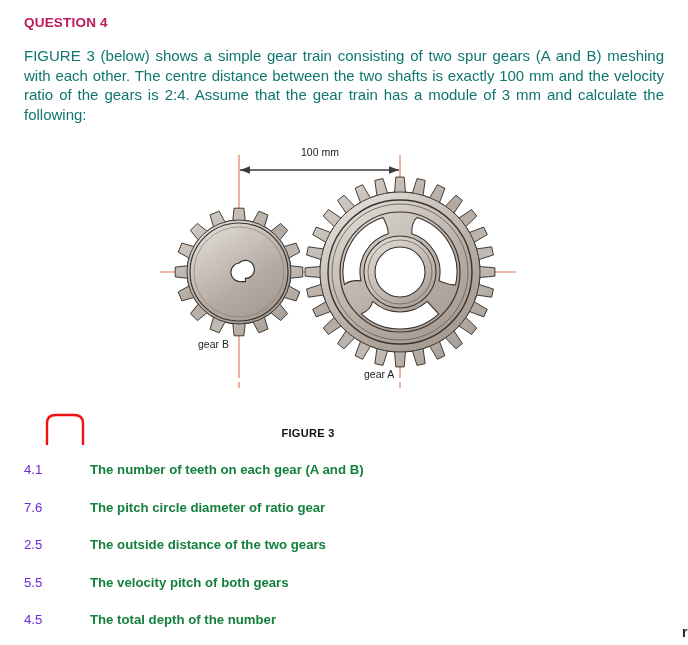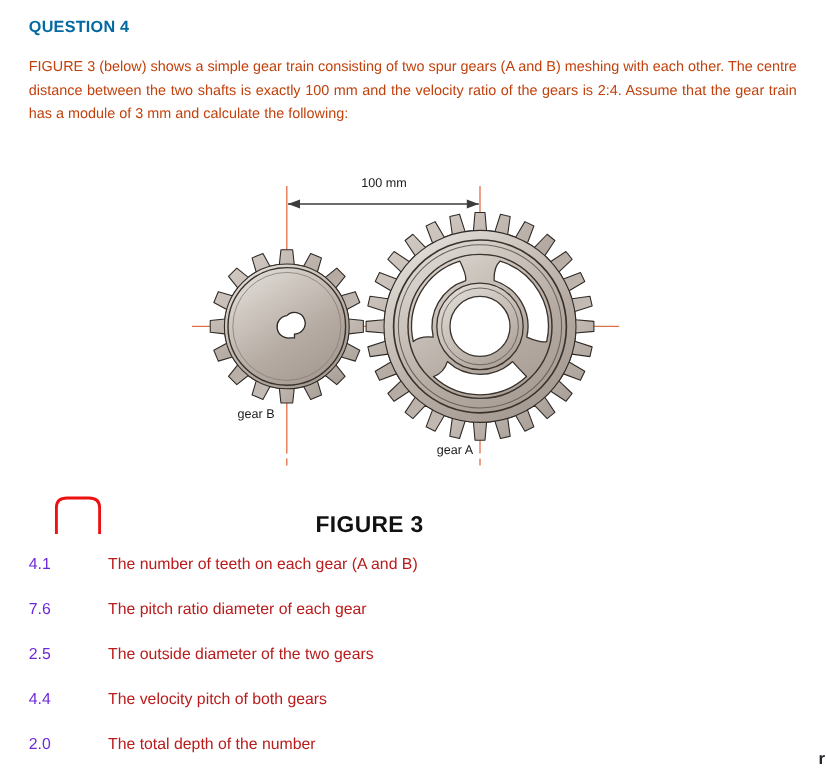--- a/index.html
+++ b/index.html
@@ -25,34 +25,34 @@
   }
 
   
   .q-heading {
     position: absolute;
     left: 24px;
     top: 15px;
     font-size: 13.5px;
     font-weight: bold;
     letter-spacing: 0.2px;
-    color: #0369a1;
+    color: #be185d;
   }
 
   
   .intro {
     position: absolute;
     left: 24px;
     top: 46px;
     width: 640px;
-    font-size: 12px;
+    font-size: 15px;
     line-height: 19.6px;
     text-align: justify;
     text-justify: inter-word;
-    color: #c2410c;
+    color: #0f766e;
   }
 
   
   .figure-area {
     position: absolute;
     left: 0;
     top: 138px;
     width: 576px;
     height: 258px;
   }
@@ -69,21 +69,21 @@
     height: 34px;
   }
 
   
   .fig-caption {
     position: absolute;
     left: 0;
     top: 427px;
     width: 616px;
     text-align: center;
-    font-size: 19px;
+    font-size: 11px;
     font-weight: bold;
     letter-spacing: 0.3px;
     color: #111;
   }
 
   
   .qlist {
     position: absolute;
     left: 0;
     top: 462px;
@@ -98,22 +98,23 @@
     left: 24px;
     top: 0;
     font-size: 13.2px;
     color: #6d28d9;
   }
   .qtext {
     position: absolute;
     left: 90px;
     top: 0;
     font-size: 13.2px;
-    color: #b91c1c;
+    color: #15803d;
     white-space: nowrap;
+    font-weight: bold;
   }
 
   
   .edge-glyph {
     position: absolute;
     right: 0;
     top: 624px;
     width: 6px;
     height: 16px;
     overflow: hidden;
@@ -222,31 +223,31 @@
 
   <div class="fig-caption">FIGURE 3</div>
 
   <div class="qlist" id="qlist">
       <div class="qrow">
         <span class="qnum">4.1</span>
         <span class="qtext">The number of teeth on each gear (A and B)</span>
       </div>
       <div class="qrow">
         <span class="qnum">7.6</span>
-        <span class="qtext">The pitch ratio diameter of each gear</span>
+        <span class="qtext">The pitch circle diameter of ratio gear</span>
       </div>
       <div class="qrow">
         <span class="qnum">2.5</span>
-        <span class="qtext">The outside diameter of the two gears</span>
-      </div>
-      <div class="qrow">
-        <span class="qnum">4.4</span>
+        <span class="qtext">The outside distance of the two gears</span>
+      </div>
+      <div class="qrow">
+        <span class="qnum">5.5</span>
         <span class="qtext">The velocity pitch of both gears</span>
       </div>
       <div class="qrow">
-        <span class="qnum">2.0</span>
+        <span class="qnum">4.5</span>
         <span class="qtext">The total depth of the number</span>
       </div>
     </div>
 
   <div class="edge-glyph">r</div>
 
 </div>
 
 </body></html>

